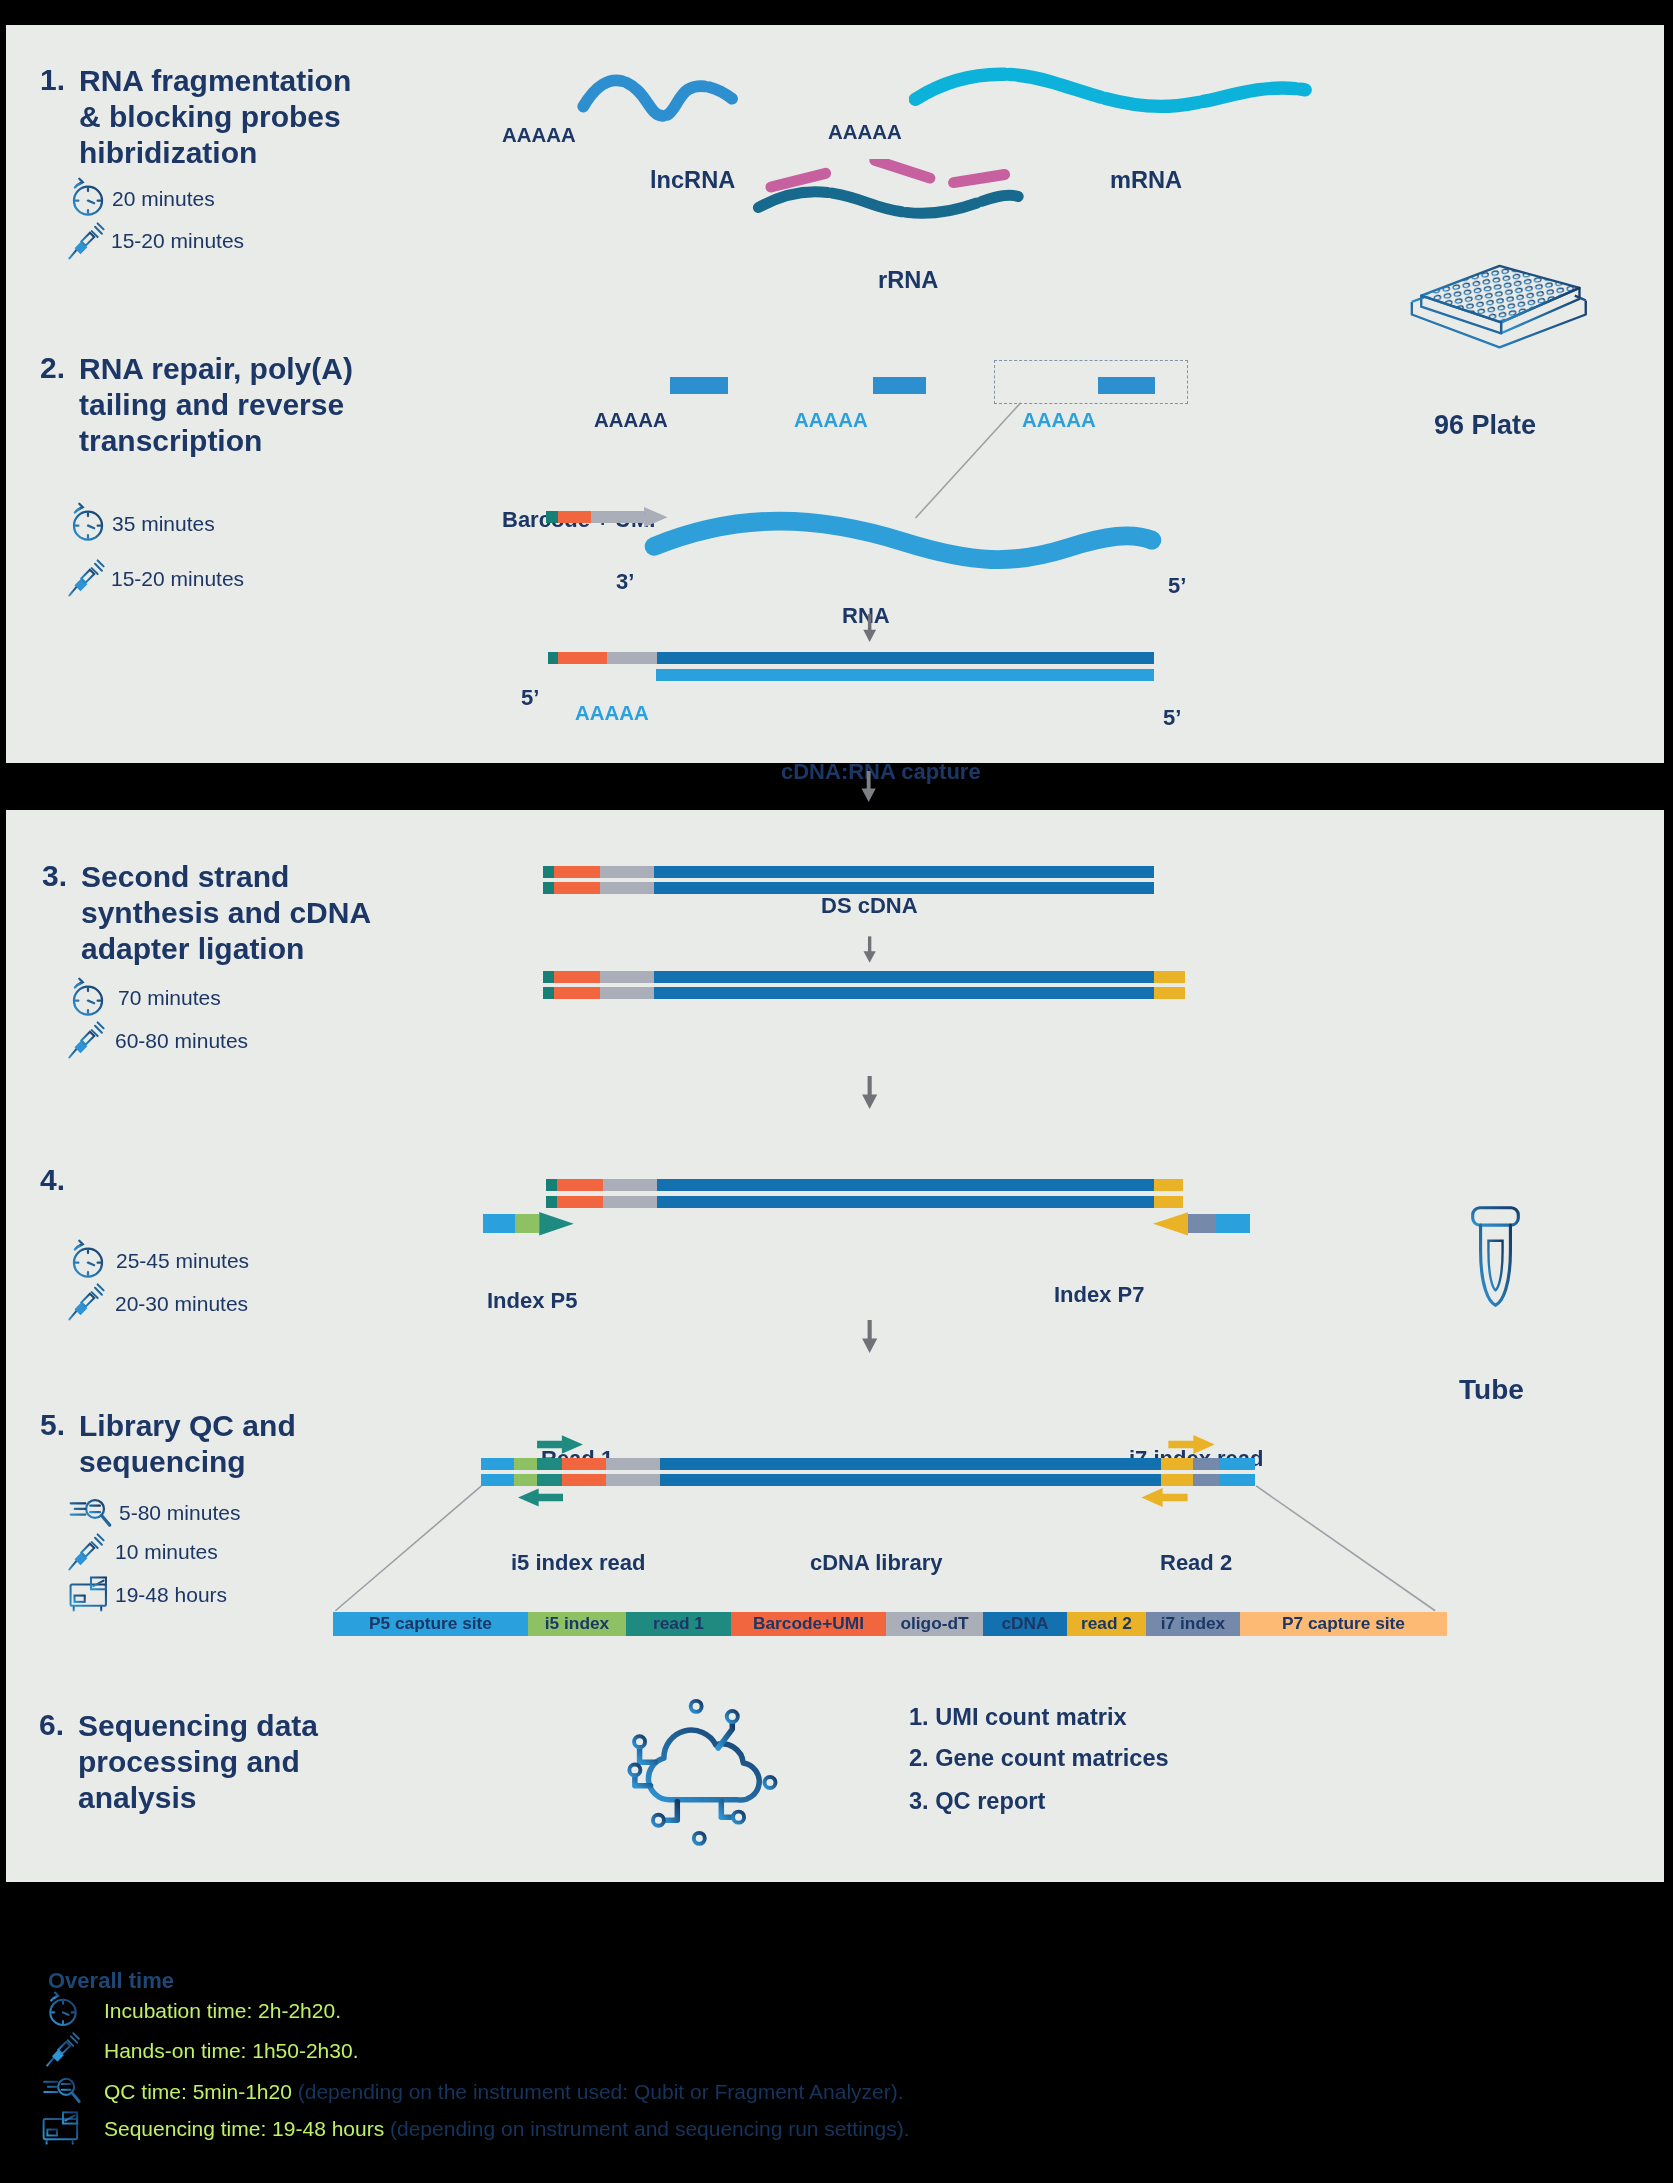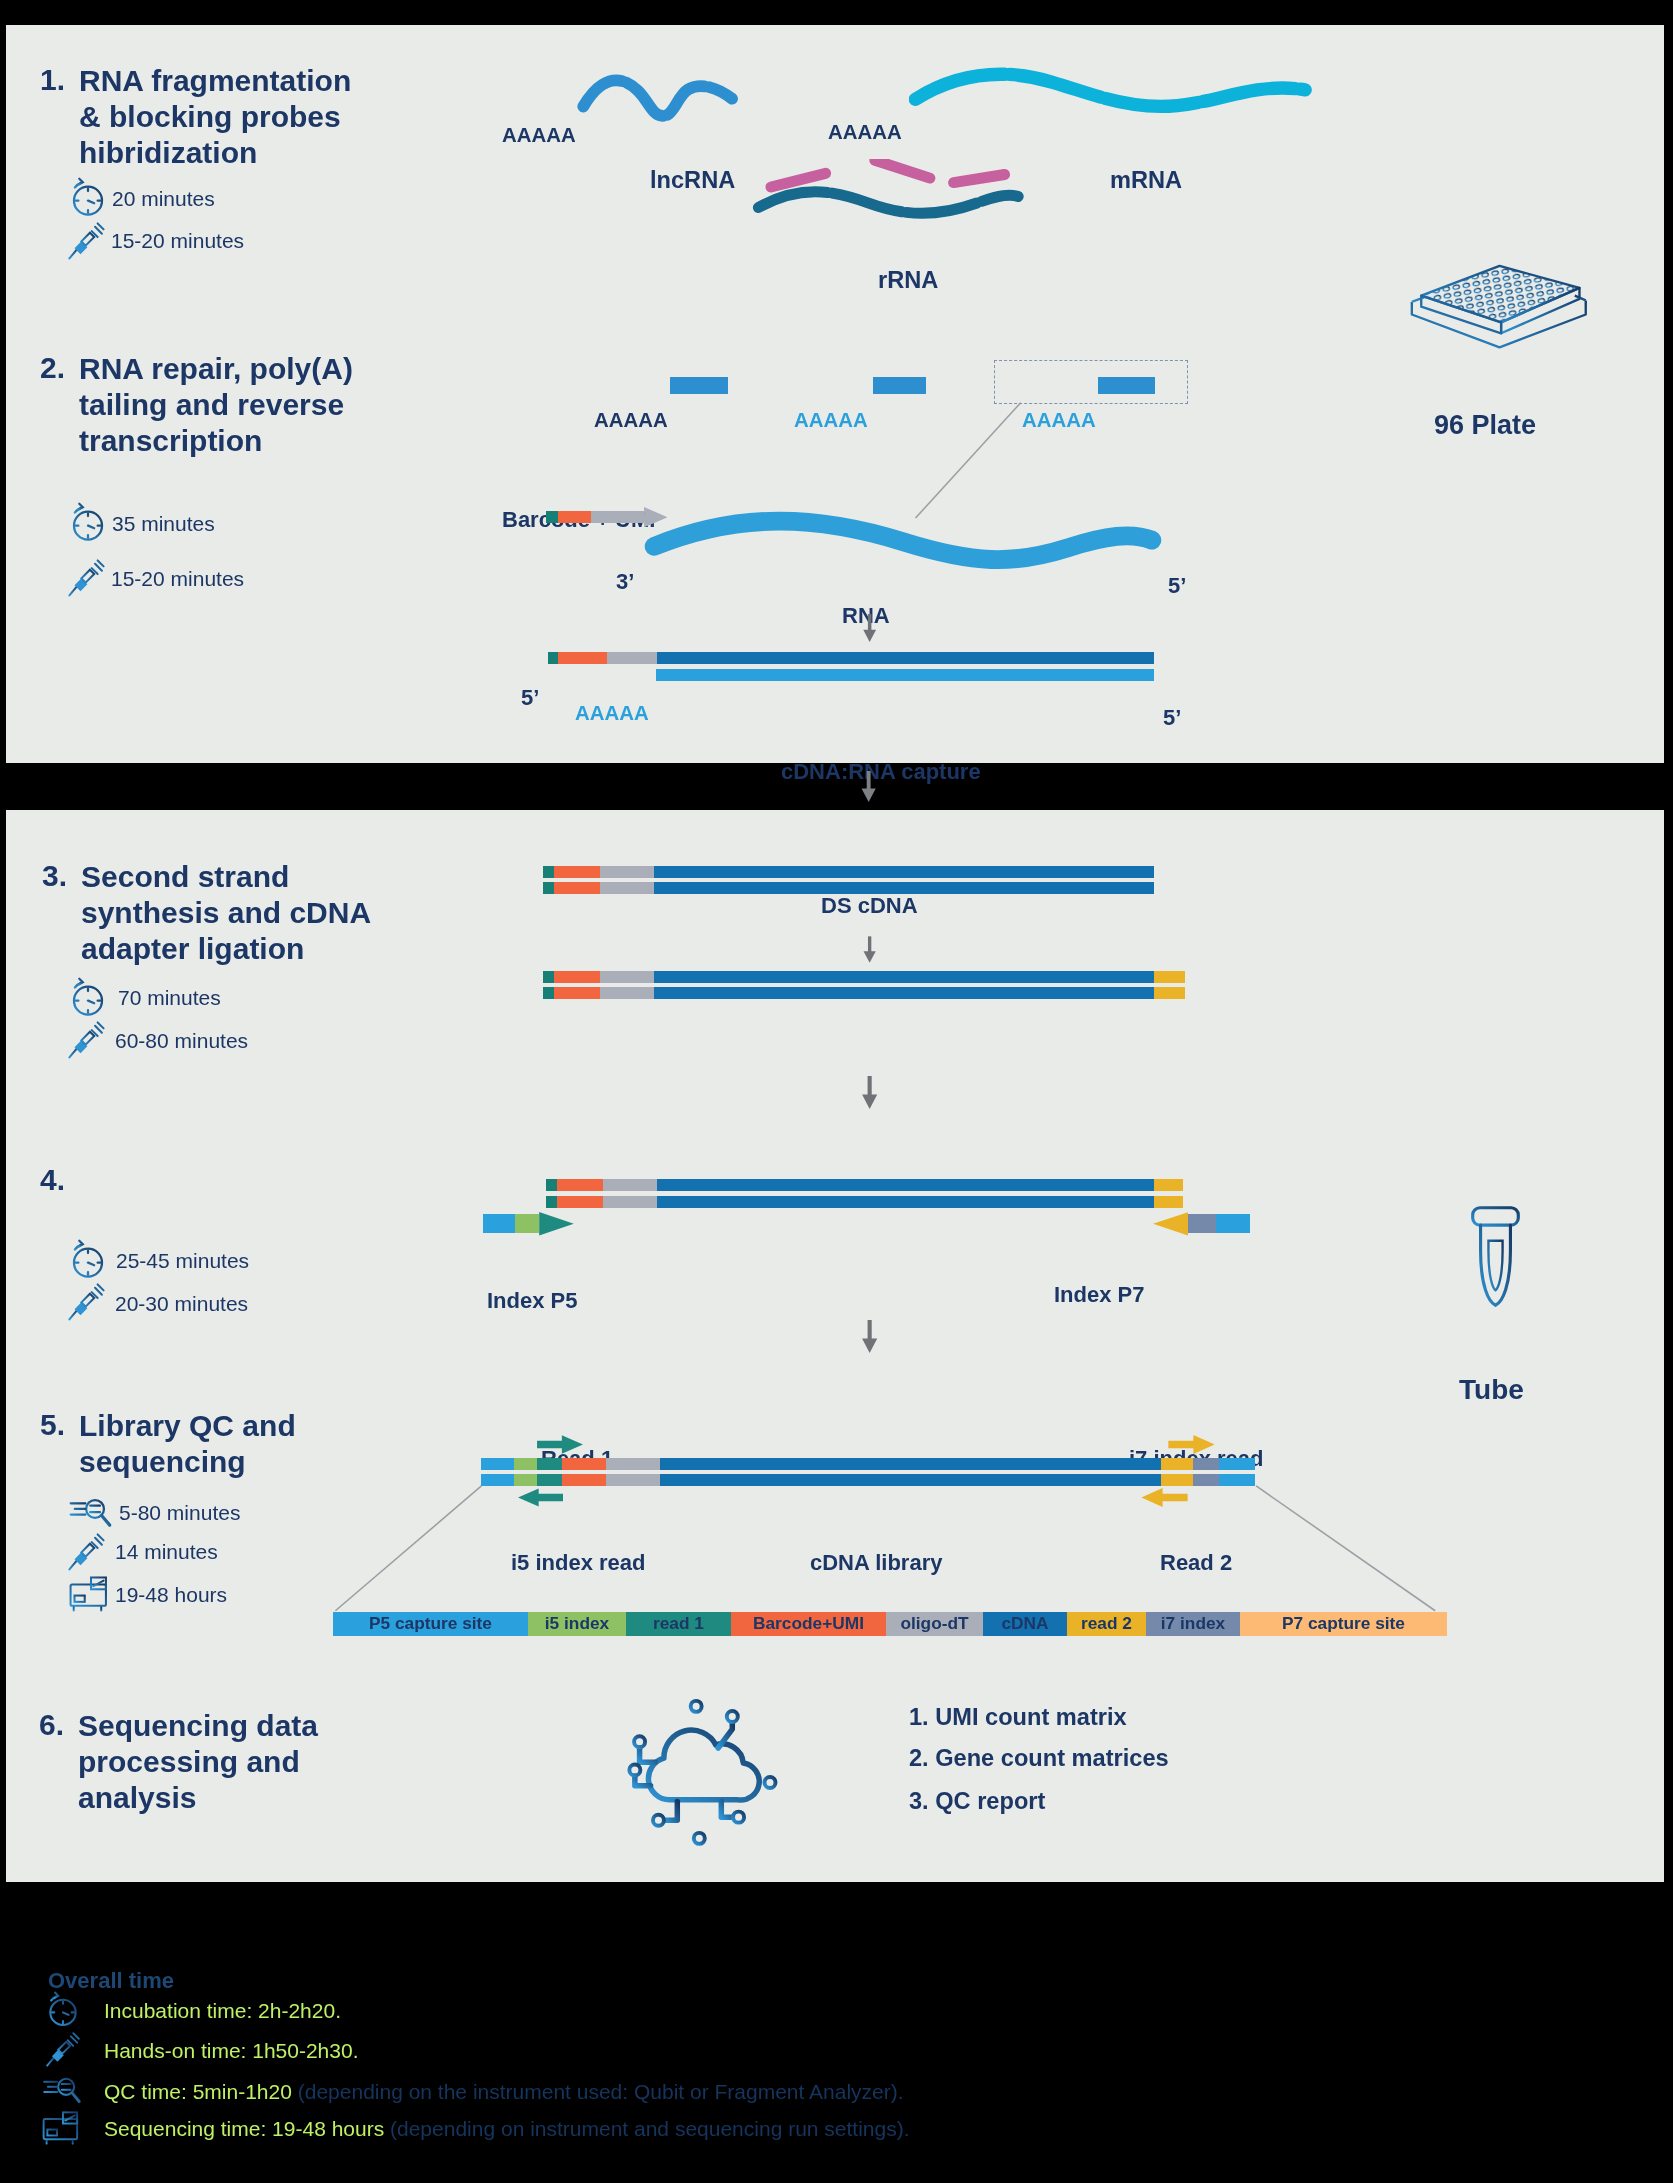--- a/index.html
+++ b/index.html
@@ -324,21 +324,21 @@
     <div>sequencing</div>
   </div>
 </div>
 <svg class="abs" style="left:68px;top:1495px;z-index:3" width="46" height="36" viewBox="0 0 58 46">
     <use href="#i-qc"></use>
   </svg>
 <div class="abs time-label" style="left:119px;top:1501px;z-index:3;">5-80 minutes</div>
 <svg class="abs" style="left:66px;top:1531px;z-index:3" width="41" height="41" viewBox="0 0 52 52">
     <use href="#i-pipette"></use>
   </svg>
-<div class="abs time-label" style="left:115px;top:1540px;z-index:3;">14 minutes</div>
+<div class="abs time-label" style="left:115px;top:1540px;z-index:3;">10 minutes</div>
 <svg class="abs" style="left:69px;top:1575px;z-index:3" width="44" height="38" viewBox="0 0 56 48">
     <use href="#i-sequencer"></use>
   </svg>
 <div class="abs time-label" style="left:115px;top:1583px;z-index:3;">19-48 hours</div>
 
 <div class="abs lbl f28" style="left:541px;top:1408px;z-index:3;">Read 1</div>
 <svg class="abs" style="left:537px;top:1435px;color:#1f8b80;z-index:3" width="46" height="19" viewBox="0 0 58 24">
     <use href="#i-arr-r"></use>
   </svg>
 <div class="abs lbl f28" style="left:1129px;top:1408px;z-index:3;">i7 index read</div>

